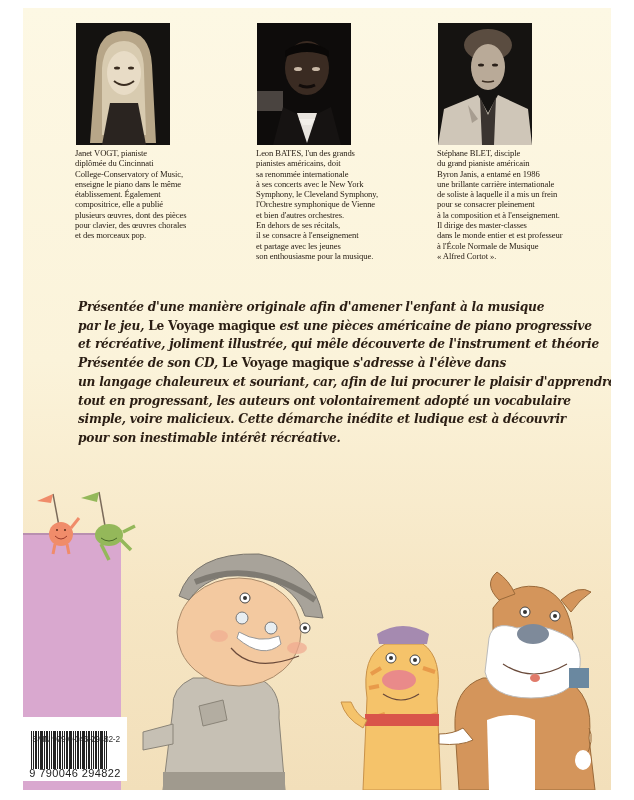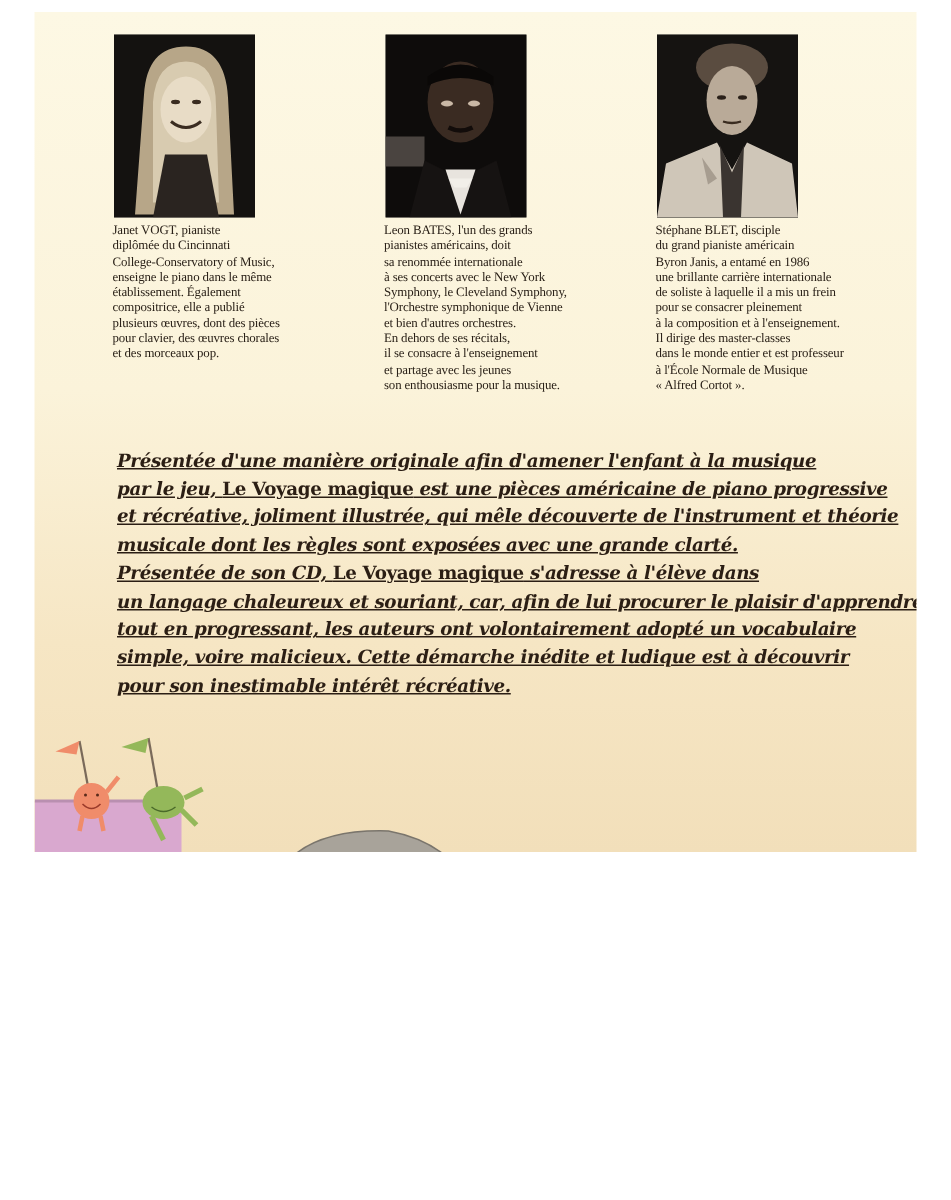--- a/index.html
+++ b/index.html
@@ -1,22 +1,22 @@
 <!DOCTYPE html>
 <html><head>
   <meta charset="utf-8">
   <style>
     html, body { margin:0; padding:0; }
     body { width:634px; height:800px; background:#ffffff; position:relative; overflow:hidden; font-family:"Liberation Serif", serif; }
-    .page { position:absolute; left:23px; top:8px; width:588px; height:560px;
+    .page { position:absolute; left:23px; top:8px; width:588px; height:782px;
       background: linear-gradient(180deg, #fdf8e4 0%, #fbf3da 45%, #f6e6c4 75%, #f2dfba 100%); overflow:hidden; }
     .photo { position:absolute; background:#111; overflow:hidden; }
     .photo svg { display:block; }
     .bio { position:absolute; font-size:8.6px; line-height:10.3px; color:#2a2118; white-space:pre-line; letter-spacing:-0.1px; }
-    .blurb { position:absolute; left:78px; top:297px; width:520px; font-family:"DejaVu Serif", serif; font-style:italic; font-weight:bold; font-size:12.2px; line-height:18.7px; color:#2b1e14; letter-spacing:-0.25px;text-decoration:underline; }
+    .blurb { position:absolute; left:78px; top:297px; width:520px; font-family:"DejaVu Serif", serif; font-style:italic; font-weight:bold; font-size:12.2px; line-height:18.7px; color:#2b1e14; letter-spacing:-0.25px; }
     .blurb .line { display:block; white-space:nowrap; }
     .blurb .upright { font-style:normal;margin-top:21px; }
     .illus { position:absolute; left:0; top:480px; width:588px; height:302px; }
     .barcode-box { position:absolute; left:23px; top:717px; width:104px; height:64px; background:#fff; }
     .isbn-label { position:absolute; left:0; top:2px; width:104px; text-align:center; font-family:Liberation Sans, sans-serif; font-size:8.3px; color:#333; letter-spacing:-0.2px;margin-top:15px; }
     .bars { position:absolute; left:8px; top:14px; width:92px; height:38px; display:flex; align-items:stretch; }
     .bars span { display:block; background:#222; margin-right:1px; }
     .barnum { position:absolute; left:0; top:50px; width:104px; text-align:center; font-family:"Liberation Sans", sans-serif; font-size:11px; color:#222; letter-spacing:0.4px; }
   </style>
 </head>
@@ -95,21 +95,20 @@
 à la composition et à l'enseignement.
 Il dirige des master-classes
 dans le monde entier et est professeur
 à l'École Normale de Musique
 « Alfred Cortot ».</div>
 
   <div class="blurb" style="left:55px; top:290px;">
     <span class="line"><span>Présentée d'une manière originale afin d'amener l'enfant à la musique</span></span>
     <span class="line"><span>par le jeu, </span><span class="upright">Le Voyage magique</span><span> est une pièces américaine de piano progressive</span></span>
     <span class="line"><span>et récréative, joliment illustrée, qui mêle découverte de l'instrument et théorie</span></span>
-    <span class="line"><span>musicale dont les règles sont exposées avec une grande clarté.</span></span>
     <span class="line"><span>Présentée de son CD, </span><span class="upright">Le Voyage magique</span><span> s'adresse à l'élève dans</span></span>
     <span class="line"><span>un langage chaleureux et souriant, car, afin de lui procurer le plaisir d'apprendre</span></span>
     <span class="line"><span>tout en progressant, les auteurs ont volontairement adopté un vocabulaire</span></span>
     <span class="line"><span>simple, voire malicieux. Cette démarche inédite et ludique est à découvrir</span></span>
     <span class="line"><span>pour son inestimable intérêt récréative.</span></span>
   </div>
 
   <svg class="illus" viewBox="0 0 588 302">
 
     <g>

